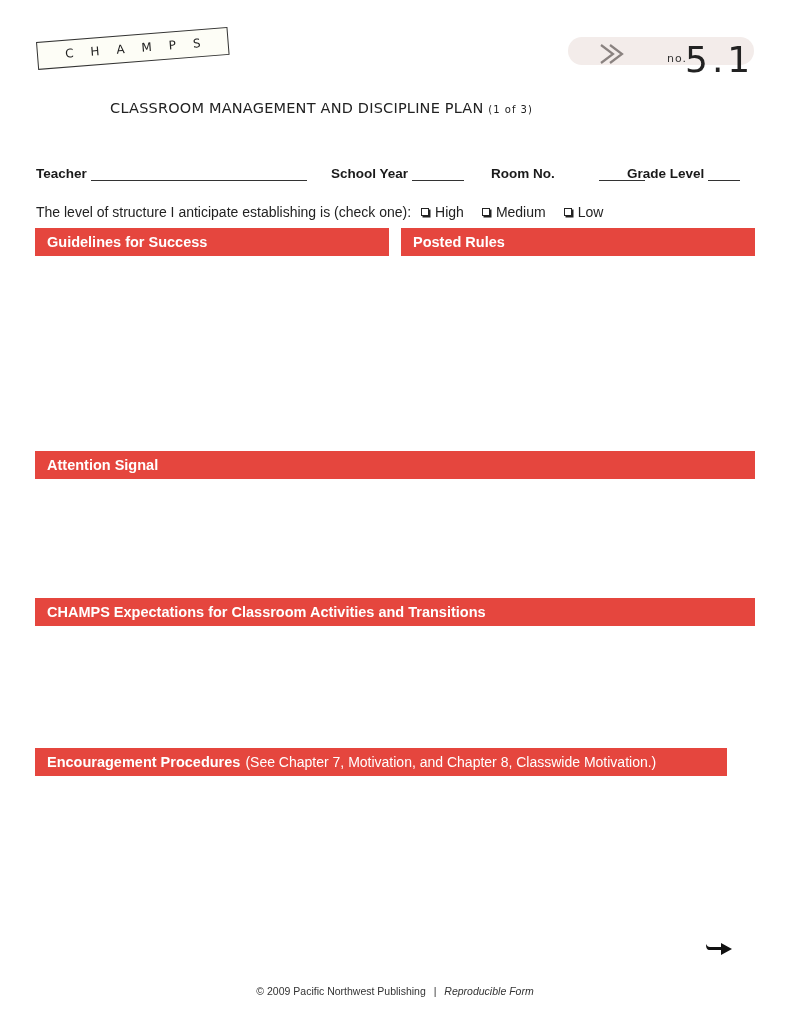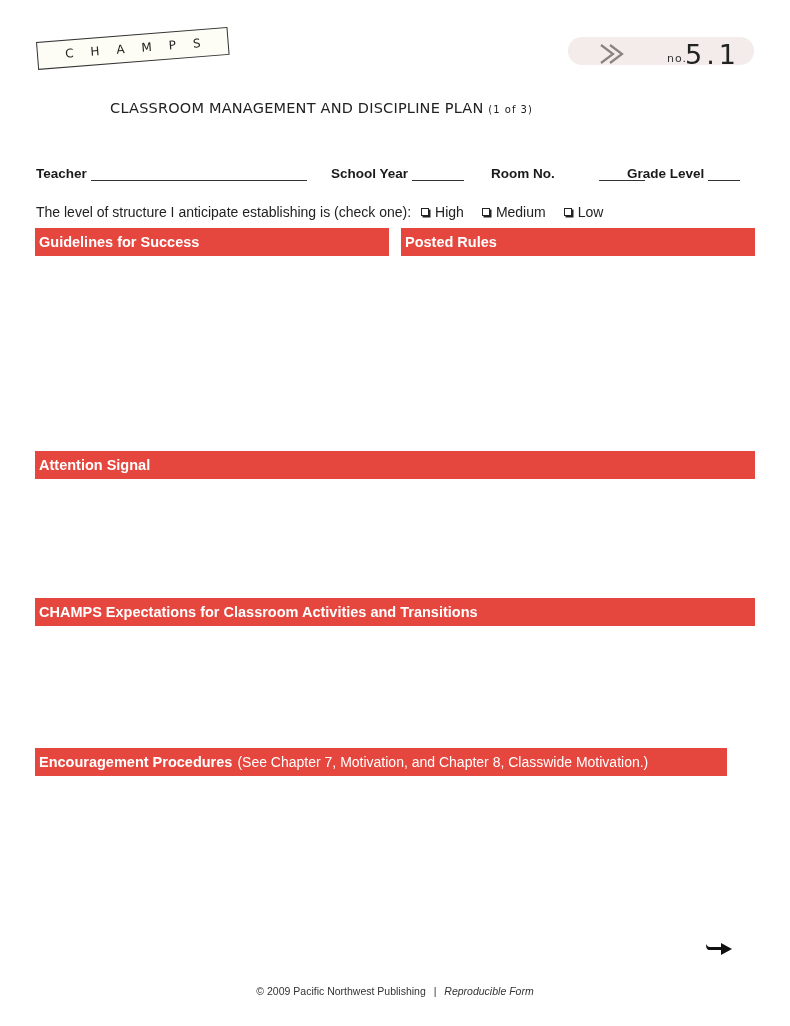--- a/index.html
+++ b/index.html
@@ -17,21 +17,21 @@
       color: #222; padding-left: 17px; font-weight: normal;
     }
 
     .form-badge {
       position: absolute; left: 568px; top: 37px; width: 186px; height: 28px;
       background: #f3ecea; border-radius: 17px;
       display: flex; align-items: center;
     }
     .badge-chevrons { position: absolute; left: 30px; top: 6px; width: 34px; height: 22px; }
     .badge-no { position: absolute; left: 99px; top: 15px; font-size: 11px; color: #333; letter-spacing: 1px; font-family: "DejaVu Sans", sans-serif; }
-    .badge-num { position: absolute; left: 117px; top: 2px; font-size: 27px; color: #222; letter-spacing: 4px; font-family: "DejaVu Sans", sans-serif; }
+    .badge-num { position: absolute; left: 117px; top: 2px; font-size: 36px; color: #222; letter-spacing: 4px; font-family: "DejaVu Sans", sans-serif; }
 
     .page-title {
       position: absolute; left: 0; width: 643px; top: 100px; text-align: center;
       font-family: "DejaVu Sans", sans-serif; font-size: 14.5px; color: #222; letter-spacing: 0.2px;
     }
     .page-title .sub { font-size: 10px; letter-spacing: 1px; }
 
     .info-row { position: absolute; top: 166px; left: 36px; height: 18px; font-size: 13.5px; font-weight: bold; }
     .info-field { position: absolute; top: 0; white-space: nowrap; display: flex; align-items: flex-end; }
     .info-line { display: inline-block; border-bottom: 1px solid #333; height: 13px; margin-left: 4px; }
@@ -43,21 +43,21 @@
     .check-opt { display: inline-flex; align-items: center; margin-left: 10px; }
     .check-opt:first-of-type { margin-left: 8px; }
     .checkbox {
       display: inline-block; width: 8px; height: 8px; border: 1px solid #222;
       box-shadow: 1.5px 1.5px 0 #222; margin-right: 6px; background: #fff;
     }
 
     .section-bar {
       position: absolute; background: #e5463e; height: 28px;
       color: #ffffff; font-size: 14.5px; font-weight: bold;
-      display: flex; align-items: center; padding-left: 4px; white-space: nowrap;
+      display: flex; align-items: center; padding-left: 12px; white-space: nowrap;
     }
     .section-bar .note { font-weight: normal; margin-left: 5px; font-size: 14px; }
 
     .section-area { position: absolute; }
 
     .next-arrow { position: absolute; left: 704px; top: 940px; width: 30px; height: 18px; }
 
     .footer {
       position: absolute; left: 0; width: 790px; top: 985px; text-align: center;
       font-size: 10.5px; color: #333;

